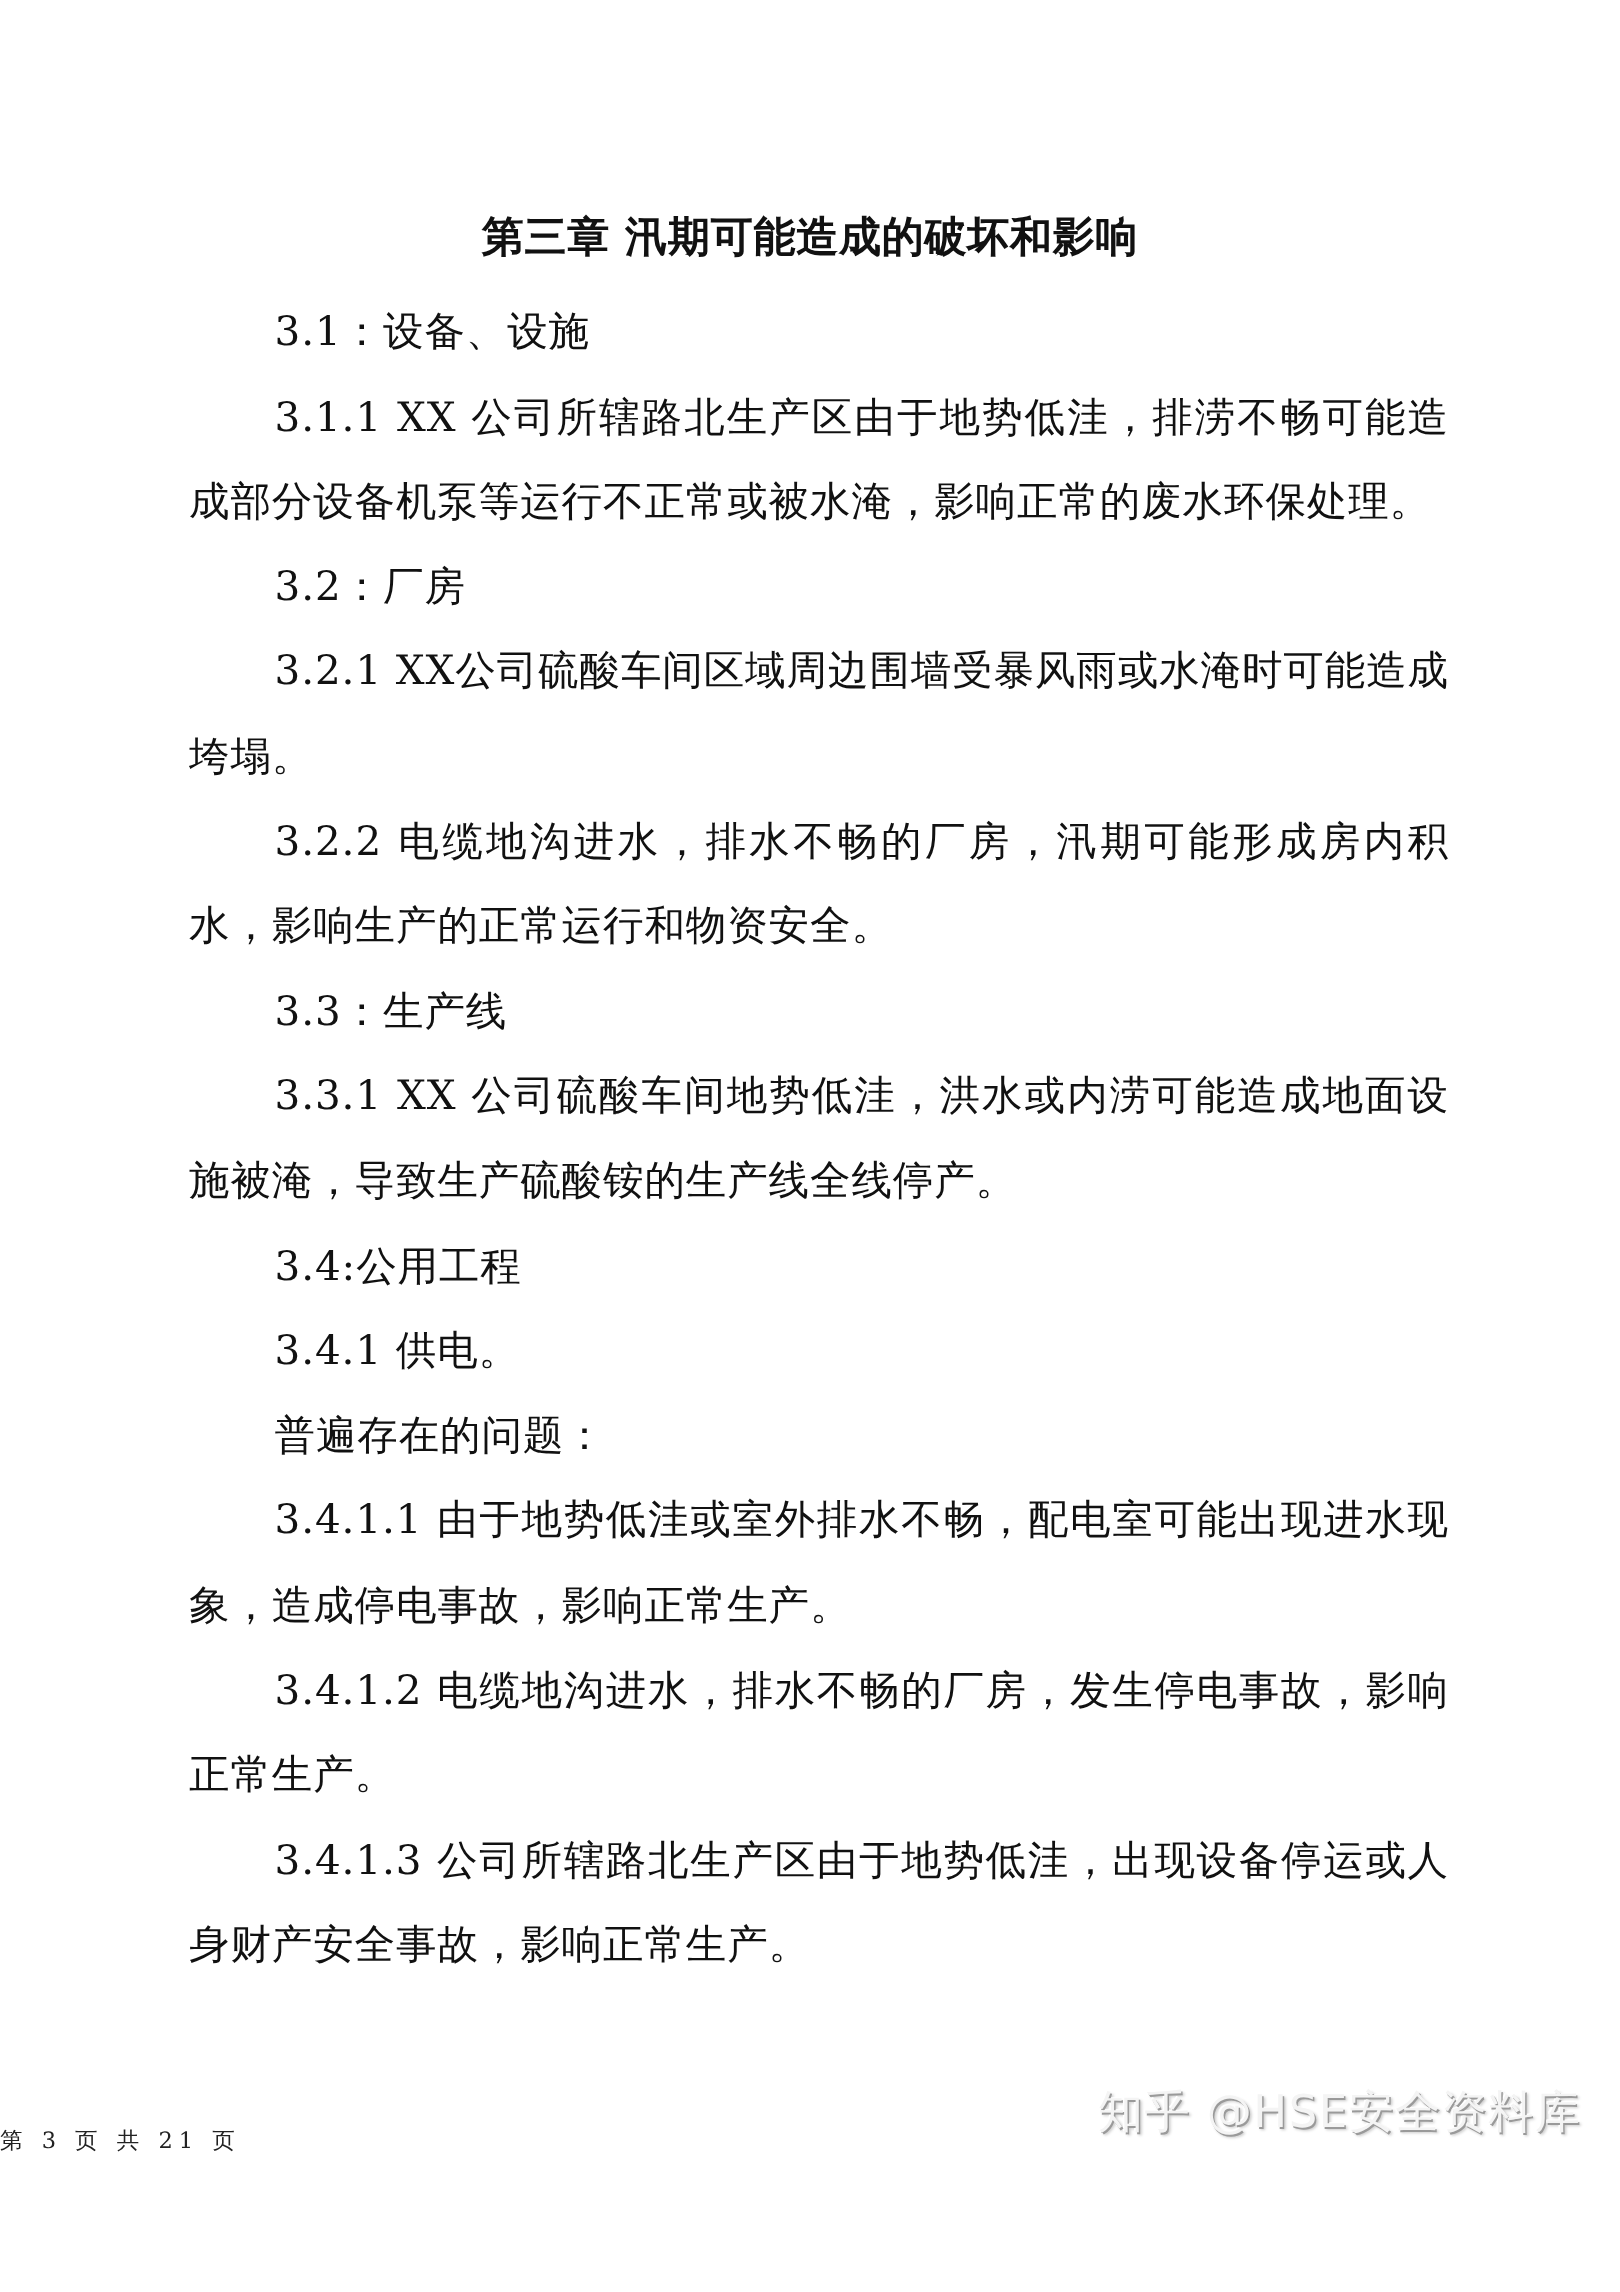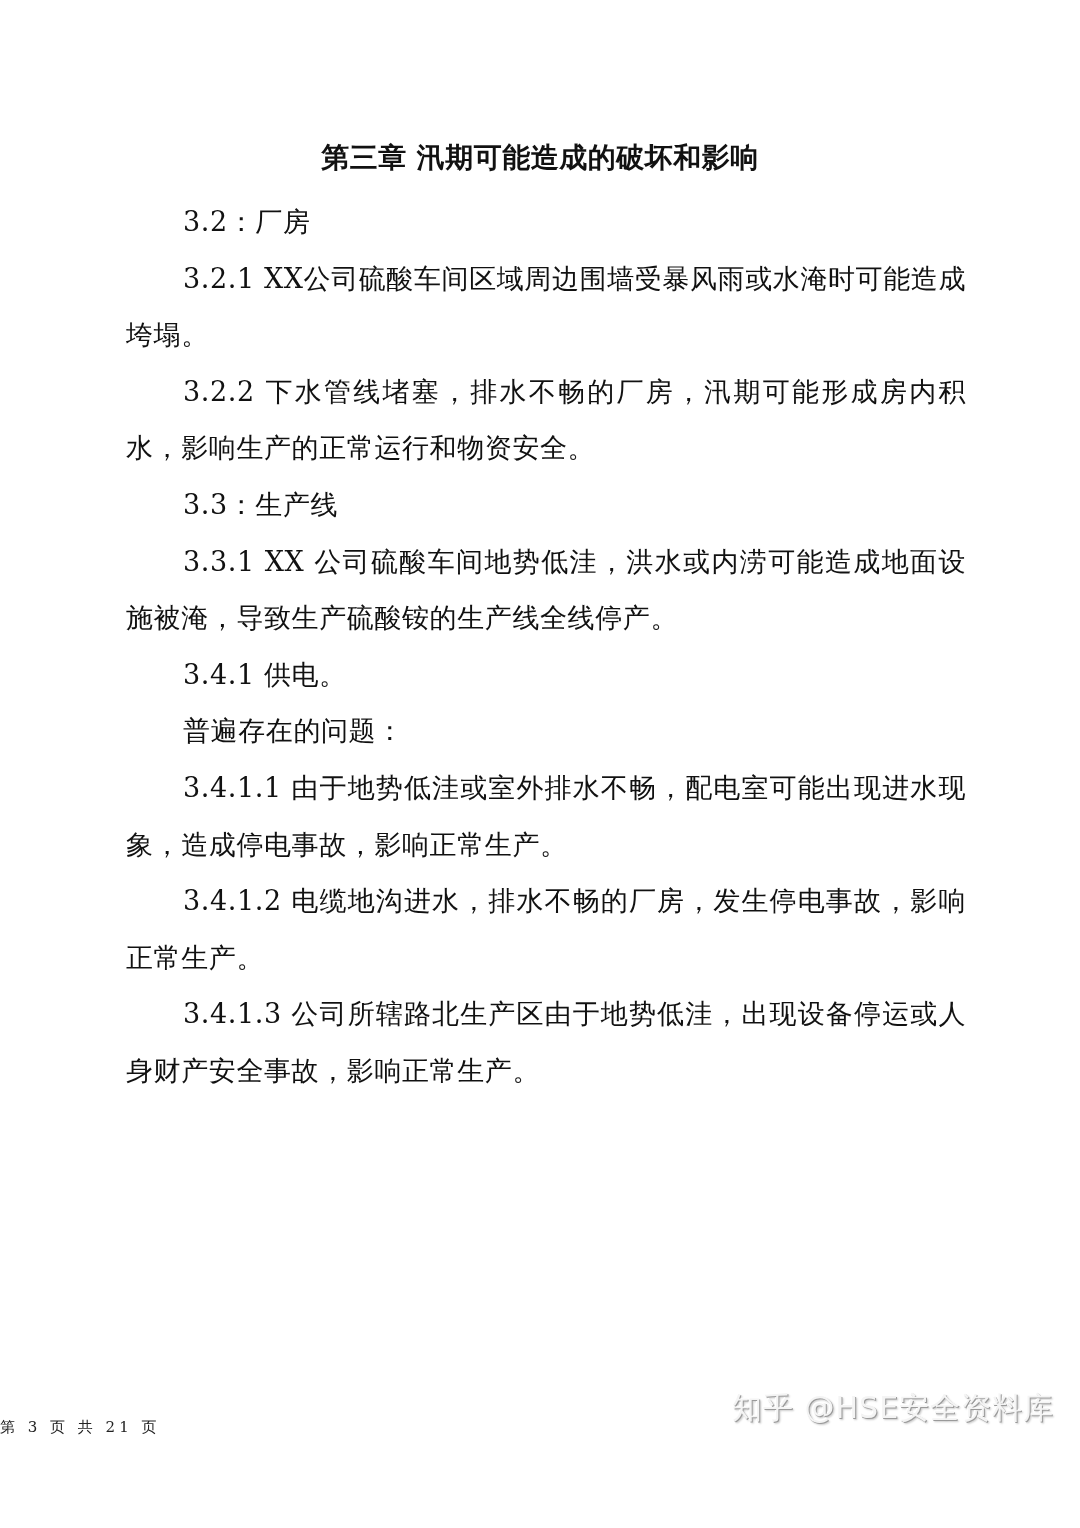--- a/index.html
+++ b/index.html
@@ -69,25 +69,28 @@
       white-space: nowrap;
     }
   </style>
 </head>
 <body>
 
 <div class="page">
   <div class="title">第三章 汛期可能造成的破坏和影响</div>
 
   <div class="body-text">
+    <p class="para">3.1：设备、设施</p>
+    <p class="para">3.1.1 XX 公司所辖路北生产区由于地势低洼，排涝不畅可能造成部分设备机泵等运行不正常或被水淹，影响正常的废水环保处理。</p>
     <p class="para">3.2：厂房</p>
     <p class="para">3.2.1 XX公司硫酸车间区域周边围墙受暴风雨或水淹时可能造成垮塌。</p>
-    <p class="para">3.2.2 下水管线堵塞，排水不畅的厂房，汛期可能形成房内积水，影响生产的正常运行和物资安全。</p>
+    <p class="para">3.2.2 电缆地沟进水，排水不畅的厂房，汛期可能形成房内积水，影响生产的正常运行和物资安全。</p>
     <p class="para">3.3：生产线</p>
     <p class="para">3.3.1 XX 公司硫酸车间地势低洼，洪水或内涝可能造成地面设施被淹，导致生产硫酸铵的生产线全线停产。</p>
+    <p class="para">3.4:公用工程</p>
     <p class="para">3.4.1 供电。</p>
     <p class="para">普遍存在的问题：</p>
     <p class="para">3.4.1.1 由于地势低洼或室外排水不畅，配电室可能出现进水现象，造成停电事故，影响正常生产。</p>
     <p class="para">3.4.1.2 电缆地沟进水，排水不畅的厂房，发生停电事故，影响正常生产。</p>
     <p class="para">3.4.1.3 公司所辖路北生产区由于地势低洼，出现设备停运或人身财产安全事故，影响正常生产。</p>
   </div>
 
   <div class="footer">第 3 页 共 21 页</div>
 
   <div class="watermark">知乎 @HSE安全资料库</div>

